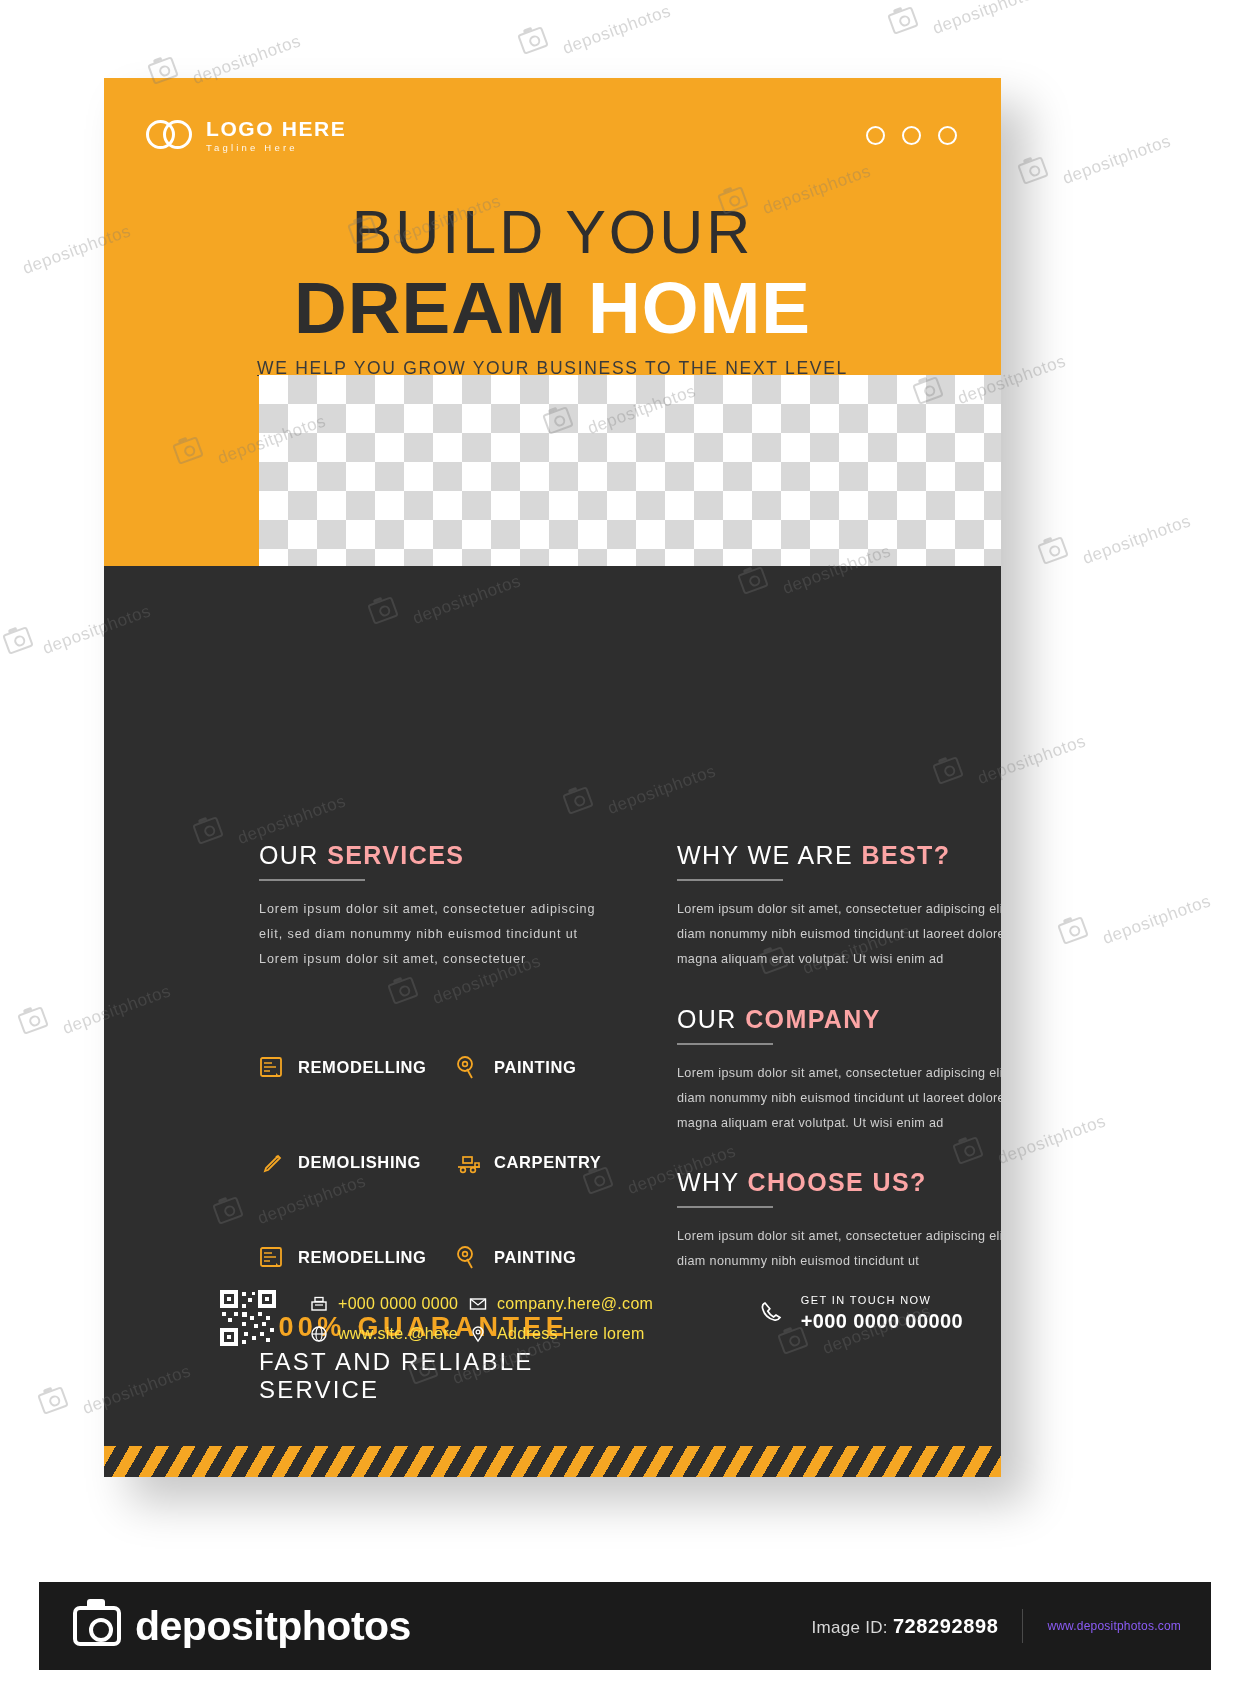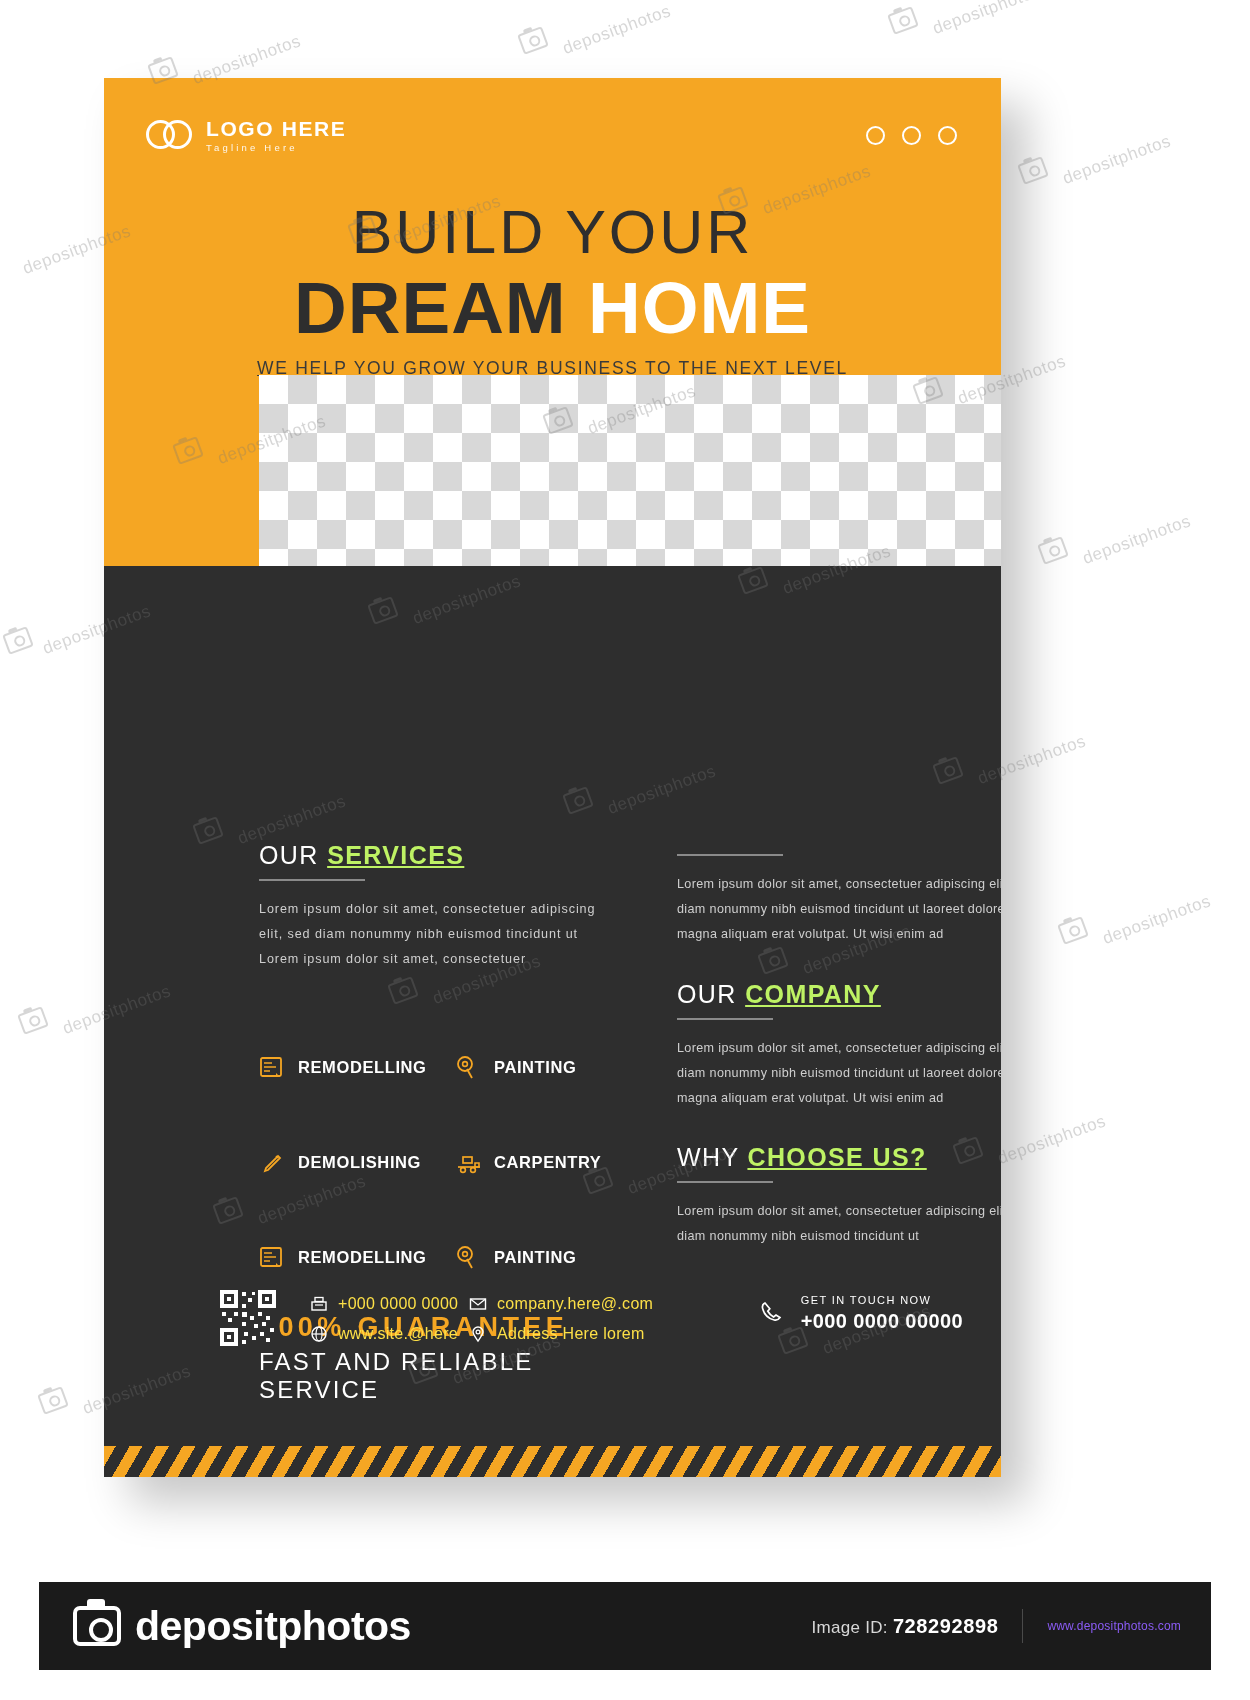--- a/index.html
+++ b/index.html
@@ -172,21 +172,21 @@
     width: 370px;
   }
 
   .sec-title {
     font-size: 25px;
     letter-spacing: 1.4px;
     color: #ffffff;
     font-weight: 400;
     line-height: 1;
   }
-  .sec-title b { color: #bef264; text-decoration: underline; }
+  .sec-title b { color: #fca5a5; }
   .sec-rule {
     margin-top: 11px;
     width: 106px;
     height: 2px;
     background: #8a8a8a;
   }
   .sec-rule.short { width: 96px; }
 
   .para {
     margin-top: 16px;
@@ -549,20 +549,24 @@
 
       </div>
 
       <div class="guarantee">
         <div class="g1">100% GUARANTEE</div>
         <div class="g2">FAST AND RELIABLE SERVICE</div>
       </div>
     </div>
 
     <div class="col-right">
+      <div class="sec-title">
+        <span>WHY WE ARE</span>
+        <b>BEST?</b>
+      </div>
       <div class="sec-rule"></div>
       <div class="para">Lorem ipsum dolor sit amet, consectetuer adipiscing elit, sed diam nonummy nibh euismod tincidunt ut laoreet dolore magna aliquam erat volutpat. Ut wisi enim ad</div>
 
       <div class="blk">
         <div class="sec-title">
           <span>OUR</span>
           <b>COMPANY</b>
         </div>
         <div class="sec-rule short"></div>
         <div class="para">Lorem ipsum dolor sit amet, consectetuer adipiscing elit, sed diam nonummy nibh euismod tincidunt ut laoreet dolore magna aliquam erat volutpat. Ut wisi enim ad</div>

